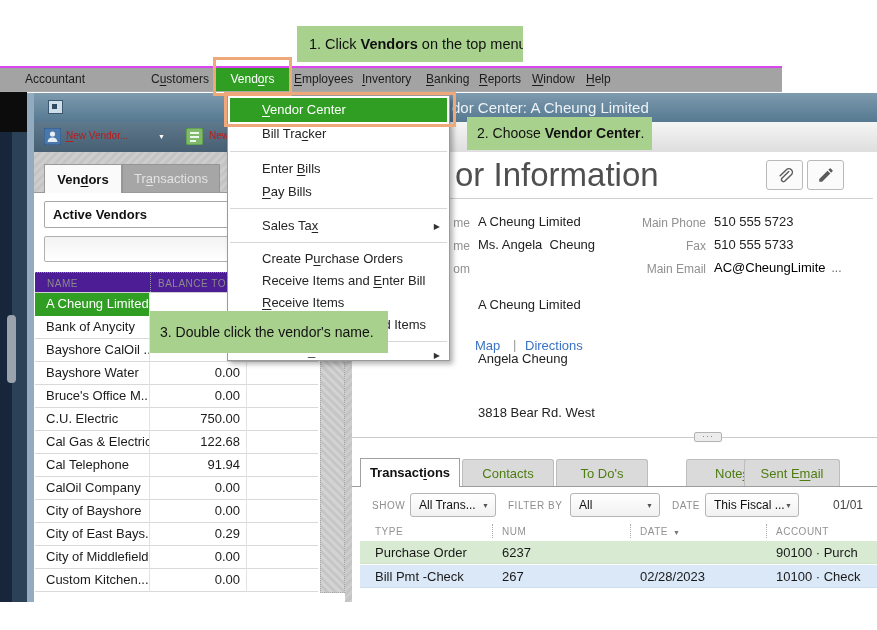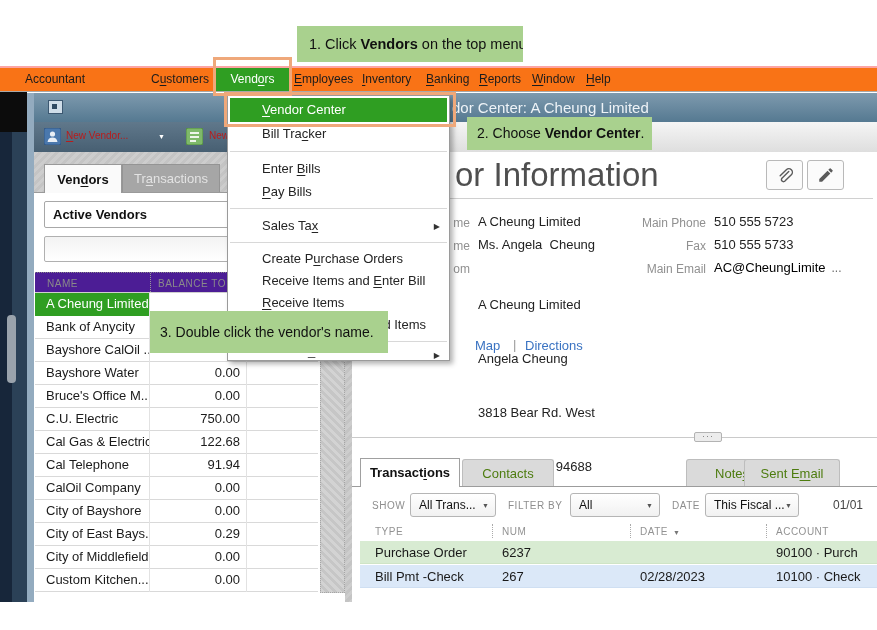--- a/index.html
+++ b/index.html
@@ -5,21 +5,21 @@
 *{margin:0;padding:0;box-sizing:border-box}
 html,body{width:877px;height:630px}
 body{position:relative;font-family:"Liberation Sans",sans-serif;background:#fff;overflow:hidden}
 .abs{position:absolute}
 u{text-decoration:underline;text-underline-offset:2px}
 
 #sb-black{left:0;top:88px;width:27px;height:44px;background:#0c0c0c}
 #sb-navy{left:0;top:132px;width:27px;height:470px;background:linear-gradient(90deg,#17263a 0,#17263a 12px,#2b4157 12px,#2b4157 100%)}
 #sb-thumb{left:7px;top:315px;width:9px;height:68px;background:#9aa3ac;border-radius:4px}
 
-#menubar{left:0;top:66px;width:877px;height:26px;background:#f97316;border-top:2px solid #fca5a5;border-bottom:1px solid #a9a9a9}
+#menubar{left:0;top:66px;width:782px;height:26px;background:#a3a3a3;border-top:2px solid #d946ef;border-bottom:1px solid #a9a9a9}
 .mb-item{position:absolute;top:0;height:23px;line-height:23px;font-size:12px;color:#1c1c1c;white-space:nowrap}
 .mb-hl{width:73px;text-align:center;background:#2f9e22;color:#fff}
 
 .callout{background:#a9d18e;color:#111;z-index:45;white-space:nowrap;overflow:hidden}
 #callout1{left:297px;top:26px;width:226px;height:36px;line-height:36px;padding-left:12px;font-size:14.5px}
 #callout2{left:467px;top:117px;width:185px;height:33px;line-height:33px;padding-left:10px;font-size:14px}
 #callout3{left:150px;top:311px;width:238px;height:42px;line-height:42px;padding-left:10px;font-size:14px}
 
 .hlbox{border:3px solid #efa87a;z-index:50;pointer-events:none}
 #hl-vendors{left:213px;top:57px;width:79px;height:39px}
@@ -241,20 +241,21 @@
 <span id="map-sep" style="left:513px;top:337px">|</span>
 <a class="link" style="left:525px;top:338px">Directions</a>
 
 <div class="abs" id="split-line"></div>
 <div class="abs" id="split-grip">···</div>
 
 <div class="abs" id="tabs-underline"></div>
 <div class="abs" id="bottom-tabs">
     <div class="bt bt-active" style="left: 360px; width: 100px;">Transact<u>i</u>ons</div>
     <div class="bt" style="left: 462px; width: 92px;">Contacts</div>
+    <div class="bt" style="left: 556px; width: 92px;">To Do's</div>
     <div class="bt" style="left: 650px; width: 92px; margin-left: 36px;">Note<u>s</u></div>
     <div class="bt" style="left: 744px; width: 96px;">Sent E<u>m</u>ail</div>
   </div>
 
 <span class="flbl" style="left:372px;top:500px">SHOW</span>
 <div class="combo" id="f-combo1"><span>All Trans...</span><span class="cmb-arr">▼</span></div>
 <span class="flbl" style="left:508px;top:500px">FILTER BY</span>
 <div class="combo" id="f-combo2"><span>All</span><span class="cmb-arr">▼</span></div>
 <span class="flbl" style="left:672px;top:500px">DATE</span>
 <div class="combo" id="f-combo3"><span>This Fiscal ...</span><span class="cmb-arr">▼</span></div>

